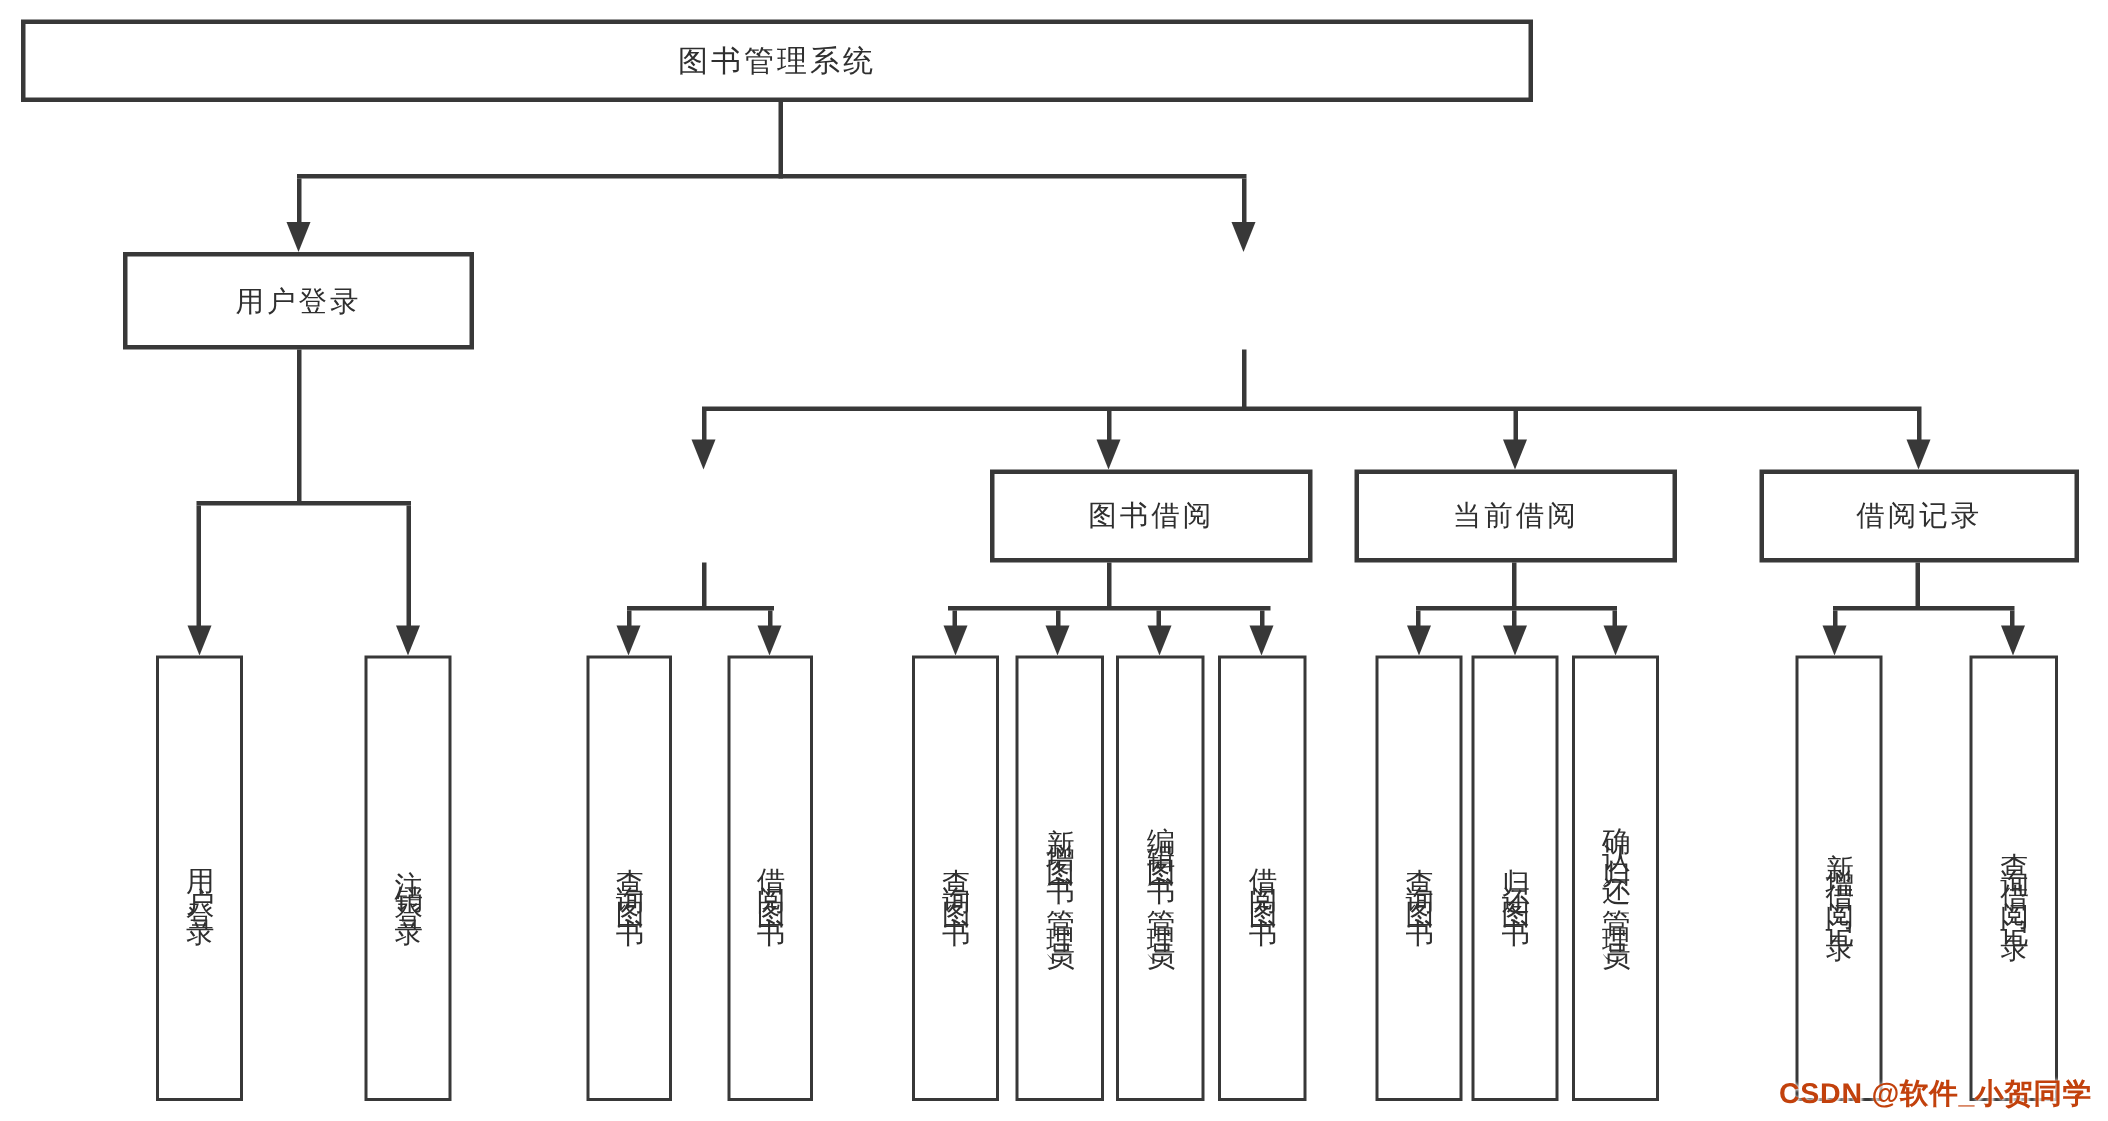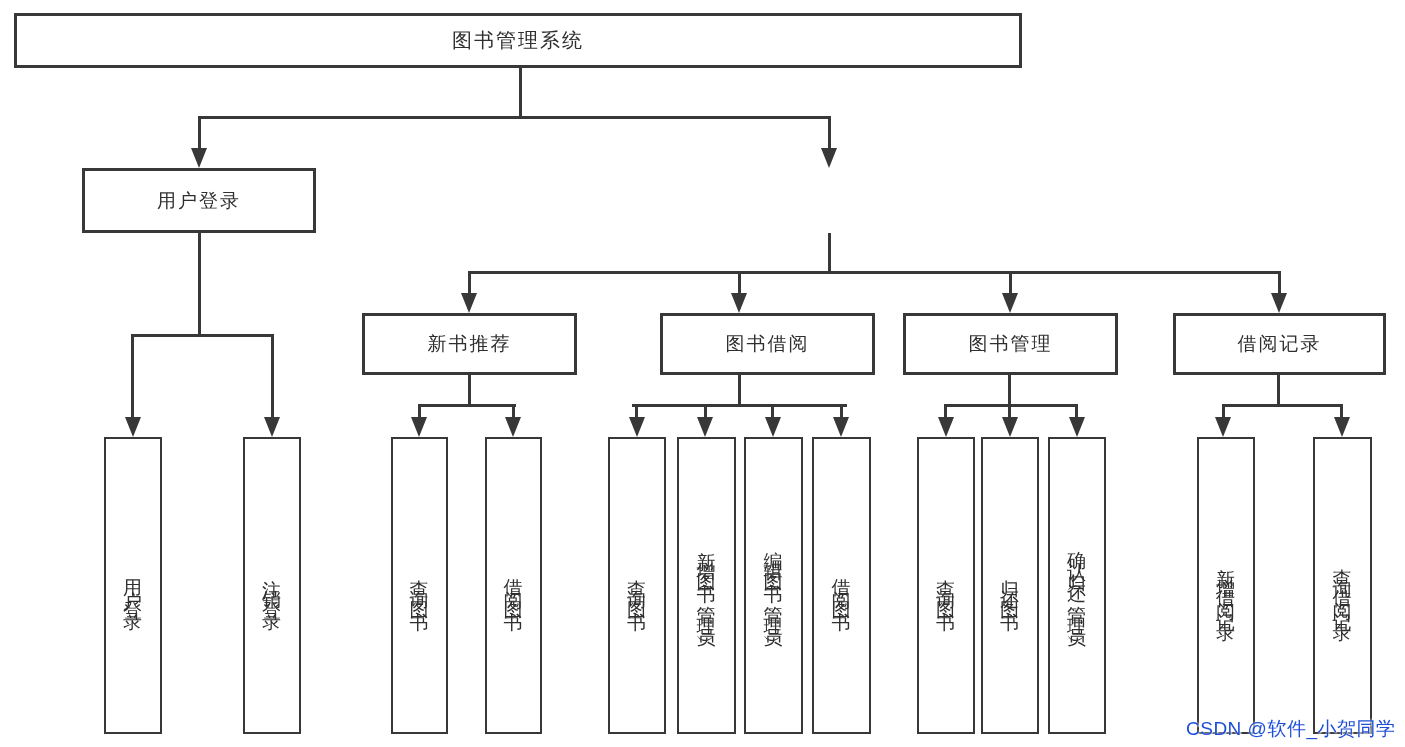--- a/index.html
+++ b/index.html
@@ -50,25 +50,26 @@
     border-left: 8px solid transparent;
     border-right: 8px solid transparent;
     border-top: 20px solid #383838;
   }
   
   .watermark {
     position: absolute;
     left: 1186px;
     top: 716px;
     font-size: 19px;
-    color: #1d4ed8;
+    color: #c2410c;
     letter-spacing: 0.5px;
     white-space: nowrap;
     z-index: 6;
     text-shadow: 0 0 3px #ffffff, 1px 1px 2px #ffffff;
+    font-weight: bold;
   }
   .z5 { z-index: 5; }
 </style>
 </head>
 <body>
 
 <div class="stage">
 
   <div class="box" style="left:14px;top:13px;width:1002px;height:49px">
     <span class="hlbl root-lbl">图书管理系统</span>
@@ -96,28 +97,25 @@
   <div class="hl" style="left:468px;top:271px;width:813px"></div>
   <div class="vl" style="left:468px;top:274px;height:21px"></div>
   <div class="arrow" style="left:461px;top:293px"></div>
   <div class="vl" style="left:738px;top:274px;height:21px"></div>
   <div class="arrow" style="left:731px;top:293px"></div>
   <div class="vl" style="left:1009px;top:274px;height:21px"></div>
   <div class="arrow" style="left:1002px;top:293px"></div>
   <div class="vl" style="left:1278px;top:274px;height:21px"></div>
   <div class="arrow" style="left:1271px;top:293px"></div>
 
-  <div class="box" style="left:362px;top:313px;width:209px;height:56px">
-    <span class="hlbl">新书推荐</span>
-  </div>
   <div class="box" style="left:660px;top:313px;width:209px;height:56px">
     <span class="hlbl">图书借阅</span>
   </div>
   <div class="box" style="left:903px;top:313px;width:209px;height:56px">
-    <span class="hlbl">图书管理</span>
+    <span class="hlbl">当前借阅</span>
   </div>
   <div class="box" style="left:1173px;top:313px;width:207px;height:56px">
     <span class="hlbl">借阅记录</span>
   </div>
 
   <div class="vl" style="left:468px;top:375px;height:31px"></div>
   <div class="hl" style="left:418px;top:404px;width:98px"></div>
   <div class="vl" style="left:418px;top:407px;height:12px"></div>
   <div class="arrow" style="left:411px;top:417px"></div>
   <div class="vl" style="left:512px;top:407px;height:12px"></div>

